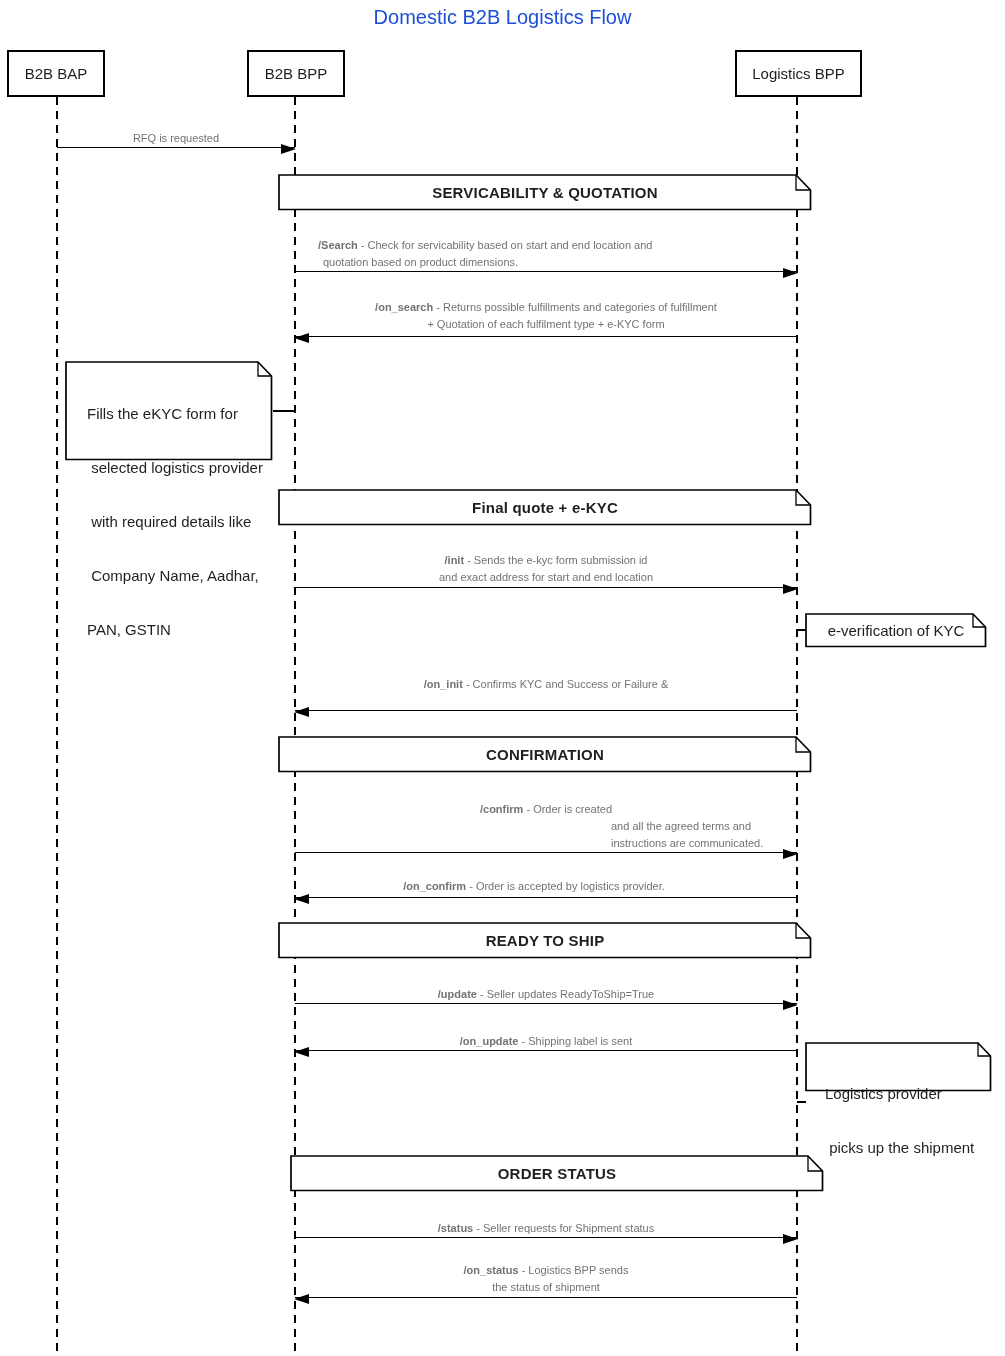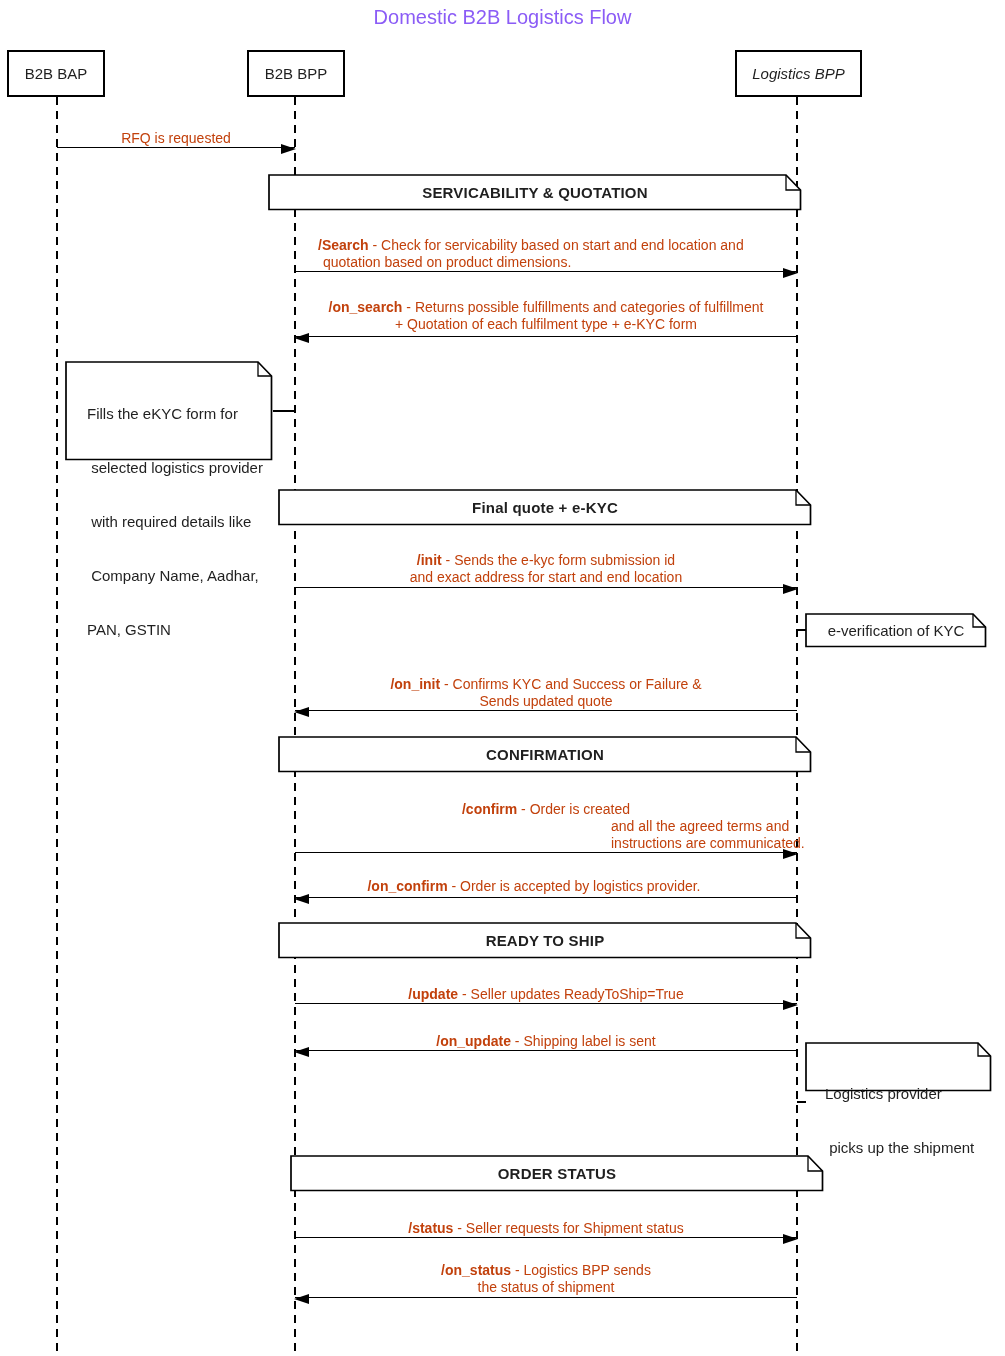--- a/index.html
+++ b/index.html
@@ -1,36 +1,36 @@
 <!DOCTYPE html>
 <html><head>
 <meta charset="utf-8">
 <style>
   * { box-sizing: border-box; }
   html,body { margin:0; padding:0; background:#fff; }
   body { font-family:"Liberation Sans", sans-serif; color:#262626; }
   .diagram { position:relative; width:1005px; height:1356px; background:#fff; overflow:hidden; }
 
   .title { position:absolute; top:6px; left:0; width:100%; text-align:center;
-           font-size:20px; color:#8b5cf6; }
+           font-size:20px; color:#1d4ed8; }
 
   .lifeline { position:absolute; top:97px; bottom:0; width:1.6px;
               background:repeating-linear-gradient(to bottom,#000 0,#000 8px,transparent 8px,transparent 14px); }
 
   .actor { position:absolute; top:50px; height:47px; border:2.2px solid #000; background:#fff;
            display:flex; align-items:center; justify-content:center; font-size:15px; color:#1f1f1f; }
 
   .doc-shape { position:absolute; }
   .doc-svg  { position:absolute; left:0; top:0; }
   .shape-label { position:absolute; inset:0; display:flex; align-items:center; justify-content:center;
                  font-size:15px; color:#1f1f1f; }
   .banner .shape-label { font-weight:bold; letter-spacing:.2px; }
   .note-text { position:absolute; inset:0; font-size:15px; line-height:18px; white-space:pre; color:#1f1f1f; }
 
-  .msg-label { position:absolute; font-size:14px; line-height:17px; text-align:center; color:#c2410c; }
+  .msg-label { position:absolute; font-size:11px; line-height:17px; text-align:center; color:#737373; }
   .msg-label .line { white-space:nowrap; }
   .msg-label b { font-weight:bold; }
 
   .arrow { position:absolute; height:0; border-top:1.8px solid #000; }
   .arrow::after { content:""; position:absolute; top:-4px; width:0; height:0;
                   border-top:5px solid transparent; border-bottom:5px solid transparent; }
   .arrow.right::after { right:-1px; border-left:15px solid #000; }
   .arrow.left::after  { left:-1px;  border-right:15px solid #000; }
 
   .connector { position:absolute; height:1.6px; background:#000; }
@@ -45,30 +45,30 @@
   <div class="lifeline" style="left:56px;"></div>
   <div class="lifeline" style="left:294px;"></div>
   <div class="lifeline" style="left:796px;"></div>
 
   <div class="actor" style="left:7px;width:98px;">
     <span>B2B BAP</span>
   </div>
   <div class="actor" style="left:247px;width:98px;">
     <span>B2B BPP</span>
   </div>
-  <div class="actor" style="left:735px;width:127px;font-style:italic;">
+  <div class="actor" style="left:735px;width:127px;">
     <span>Logistics BPP</span>
   </div>
 
   <div class="msg-label" style="left:57px;top:130px;width:238px;">
     <div class="line"><b></b><span>RFQ is requested</span></div>
   </div>
   <div class="arrow right" style="left:57px;top:147px;width:238px;"></div>
 
-  <div class="doc-shape banner" style="left:268px;top:174px;width:534px;height:37px;text-align:center;">
+  <div class="doc-shape banner" style="left:278px;top:174px;width:534px;height:37px;text-align:center;">
       <svg class="doc-svg" width="534" height="37">
         <polygon points="1,1 518,1 532.5,16 532.5,35.5 1,35.5" fill="#ffffff" stroke="#000000" stroke-width="1.7"></polygon>
         <polyline points="518,1 518,16 532.5,16" fill="none" stroke="#000000" stroke-width="1.3"></polyline>
       </svg>
     <div class="shape-label">SERVICABILITY &amp; QUOTATION</div>
   </div>
 
   <div class="msg-label" style="left:318px;top:237px;width:480px;text-align:left;">
     <div class="line"><b>/Search</b><span>  - Check for servicability based on start and end location and</span></div>
     <div class="line" style="padding-left:5px;">quotation based on product dimensions.</div>
@@ -114,21 +114,20 @@
   <div class="doc-shape" style="left:805px;top:613px;width:182px;height:35px;">
       <svg class="doc-svg" width="182" height="35">
         <polygon points="1,1 168,1 180.5,14 180.5,33.5 1,33.5" fill="#ffffff" stroke="#000000" stroke-width="1.7"></polygon>
         <polyline points="168,1 168,14 180.5,14" fill="none" stroke="#000000" stroke-width="1.3"></polyline>
       </svg>
     <div class="shape-label">e-verification of KYC</div>
   </div>
 
   <div class="msg-label" style="left:295px;top:676px;width:502px;">
     <div class="line"><b>/on_init</b><span> - Confirms KYC and Success or Failure &amp;</span></div>
-    <div class="line">Sends updated quote</div>
   </div>
   <div class="arrow left" style="left:295px;top:710px;width:502px;"></div>
 
   <div class="doc-shape banner" style="left:278px;top:736px;width:534px;height:37px;">
       <svg class="doc-svg" width="534" height="37">
         <polygon points="1,1 518,1 532.5,16 532.5,35.5 1,35.5" fill="#ffffff" stroke="#000000" stroke-width="1.7"></polygon>
         <polyline points="518,1 518,16 532.5,16" fill="none" stroke="#000000" stroke-width="1.3"></polyline>
       </svg>
     <div class="shape-label">CONFIRMATION</div>
   </div>

